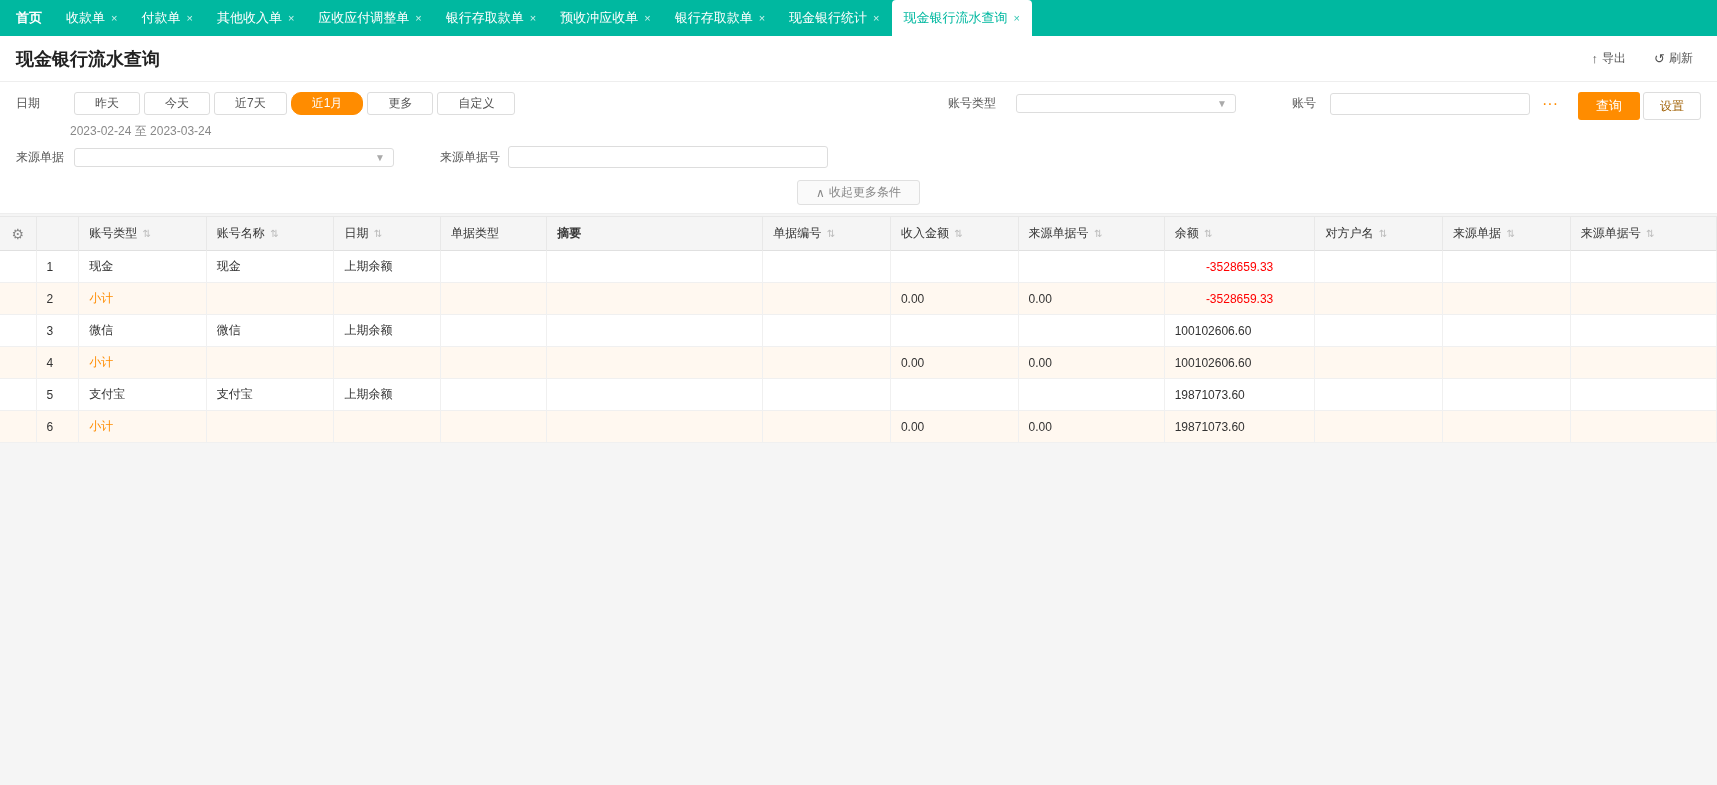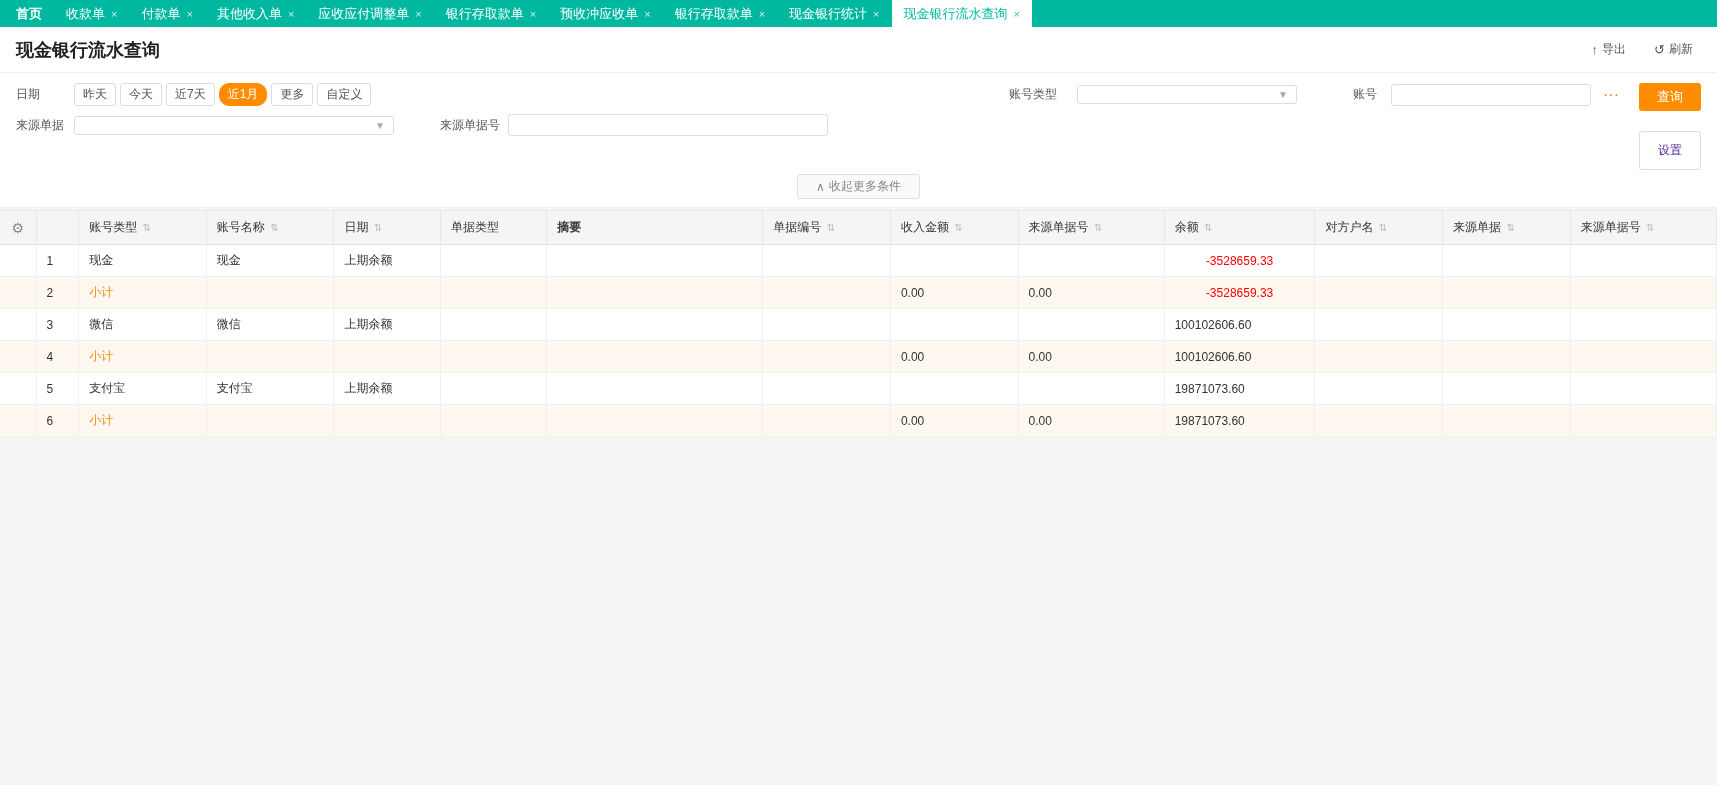--- a/index.html
+++ b/index.html
@@ -3,21 +3,21 @@
   <meta charset="utf-8">
   <style>
     * { box-sizing: border-box; margin: 0; padding: 0; }
     body { font-family: 'Microsoft YaHei', Arial, sans-serif; font-size: 12px; background: #f5f5f5; color: #333; }
 
     
     .top-nav {
       background: #00b8a0;
       display: flex;
       align-items: center;
-      height: 27px;
+      height: 36px;
       padding: 0 4px;
       overflow: hidden;
     }
     .nav-item {
       color: #fff;
       padding: 0 12px;
       height: 36px;
       display: flex;
       align-items: center;
       cursor: pointer;
@@ -82,21 +82,21 @@
       color: #555;
       min-width: 50px;
       font-size: 12px;
     }
     .date-btns {
       display: flex;
       gap: 4px;
       align-items: center;
     }
     .date-btn {
-      padding: 2px 8px;
+      padding: 2px 20px;
       border: 1px solid #ddd;
       border-radius: 3px;
       cursor: pointer;
       font-size: 12px;
       background: #fff;
       color: #555;
     }
     .date-btn.active {
       background: #ff8c00;
       border-color: #ff8c00;
@@ -138,31 +138,31 @@
       background: #ff8c00;
       color: #fff;
       border: none;
       border-radius: 3px;
       padding: 5px 18px;
       cursor: pointer;
       font-size: 13px;
     }
     .settings-btn {
       background: #fff;
-      color: #4c1d95;
+      color: #a16207;
       border: 1px solid #ddd;
       border-radius: 3px;
-      padding: 10px 16px;
+      padding: 4px 16px;
       cursor: pointer;
       font-size: 12px;
     }
     .btn-group-right {
       display: flex;
-      flex-direction: column;
-      gap: 20px;
+      flex-direction: row;
+      gap: 3px;
       margin-left: auto;
     }
     .collapse-row {
       display: flex;
       justify-content: center;
       margin-top: 4px;
     }
     .collapse-btn {
       display: flex;
       align-items: center;
@@ -304,20 +304,23 @@
         <div class="filter-select" style="min-width:220px;">
           <span></span>
           <span class="arrow">▼</span>
         </div>
         <span style="width:40px;"></span>
         <span class="filter-label" style="min-width:30px;">账号</span>
         <input class="filter-input" style="min-width: 200px;">
         <span class="dots-btn">···</span>
       </div>
 
+      <div style="margin-left:50px; margin-bottom:6px;">
+        <span class="date-range">2023-02-24 至 2023-03-24</span>
+      </div>
 
       <div class="filter-row">
         <span class="filter-label">来源单据</span>
         <div class="filter-select" style="min-width:320px;">
           <span></span>
           <span class="arrow">▼</span>
         </div>
         <span style="width:30px;"></span>
         <span class="filter-label" style="min-width:60px;">来源单据号</span>
         <input class="filter-input" style="min-width: 320px;">

